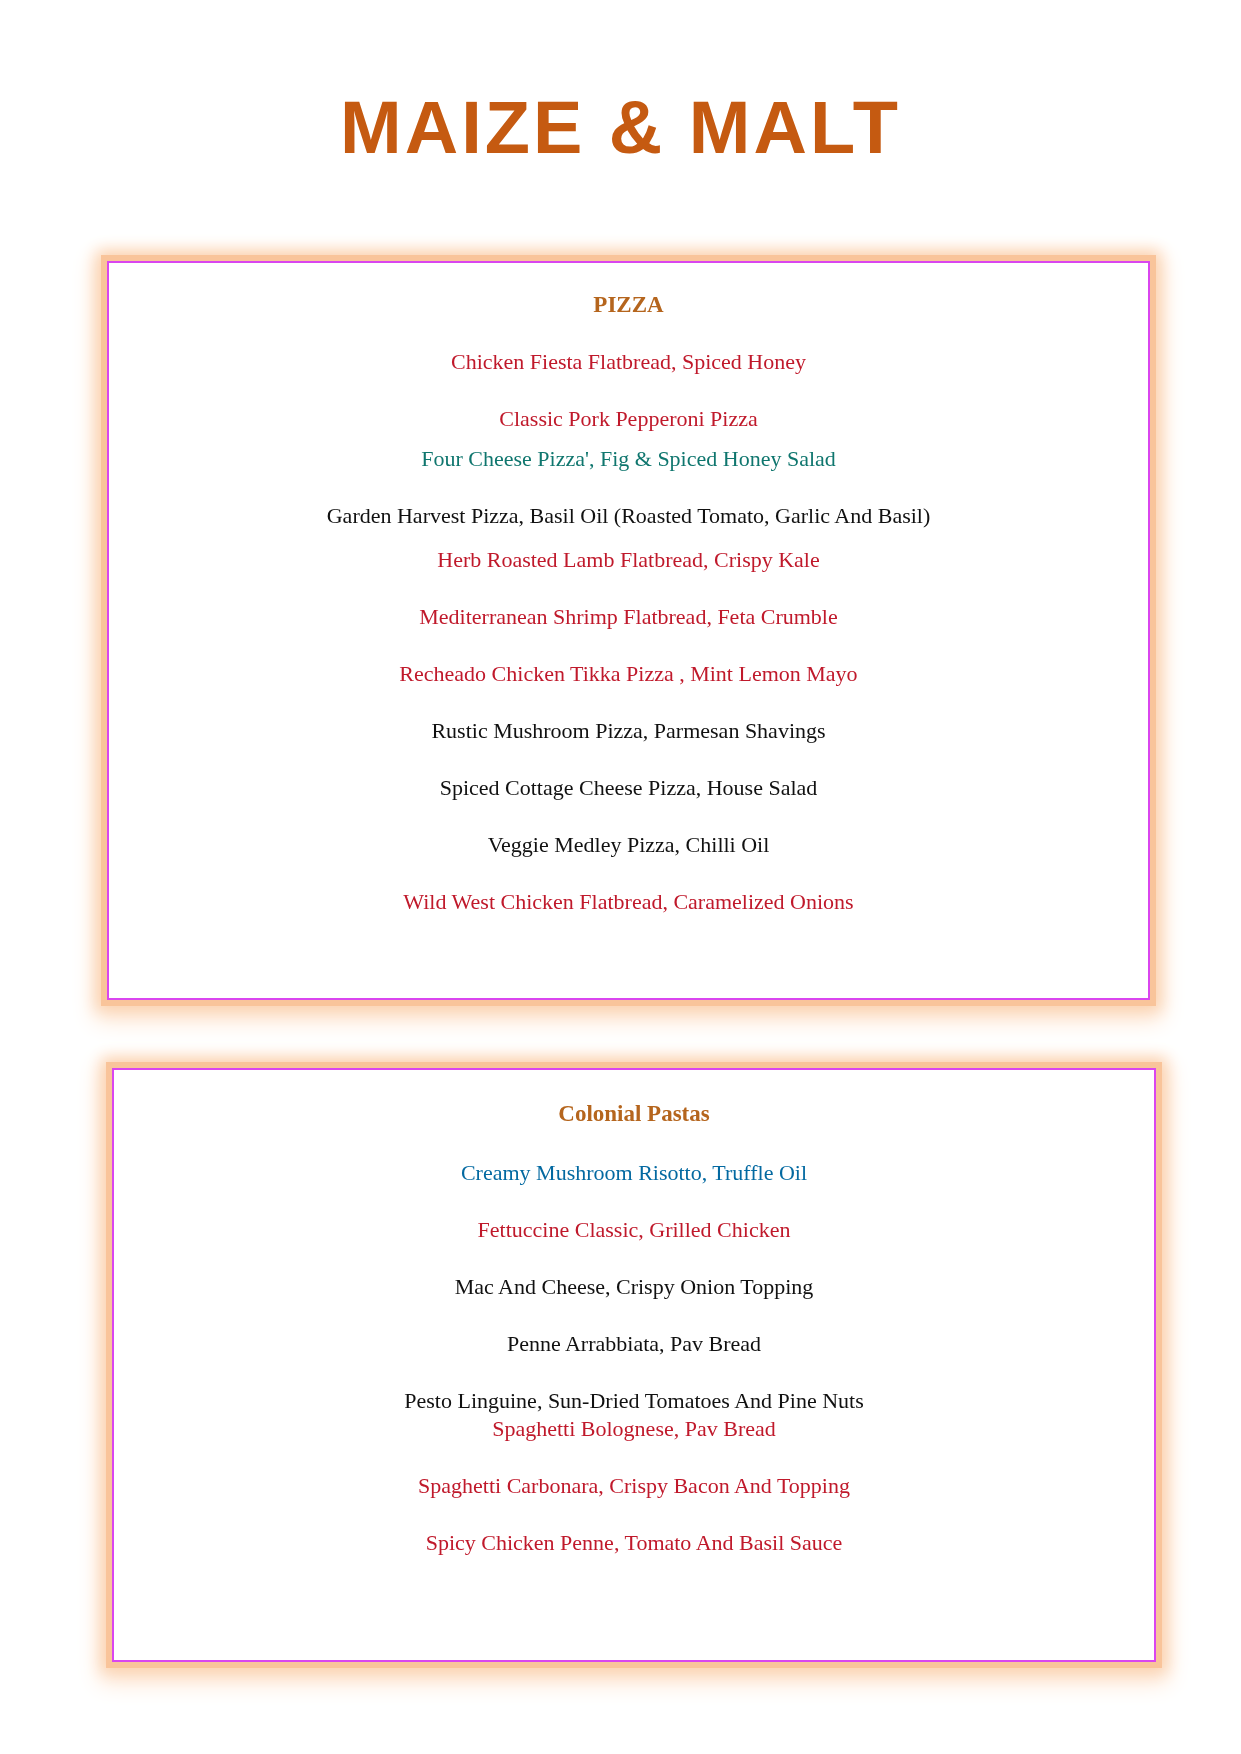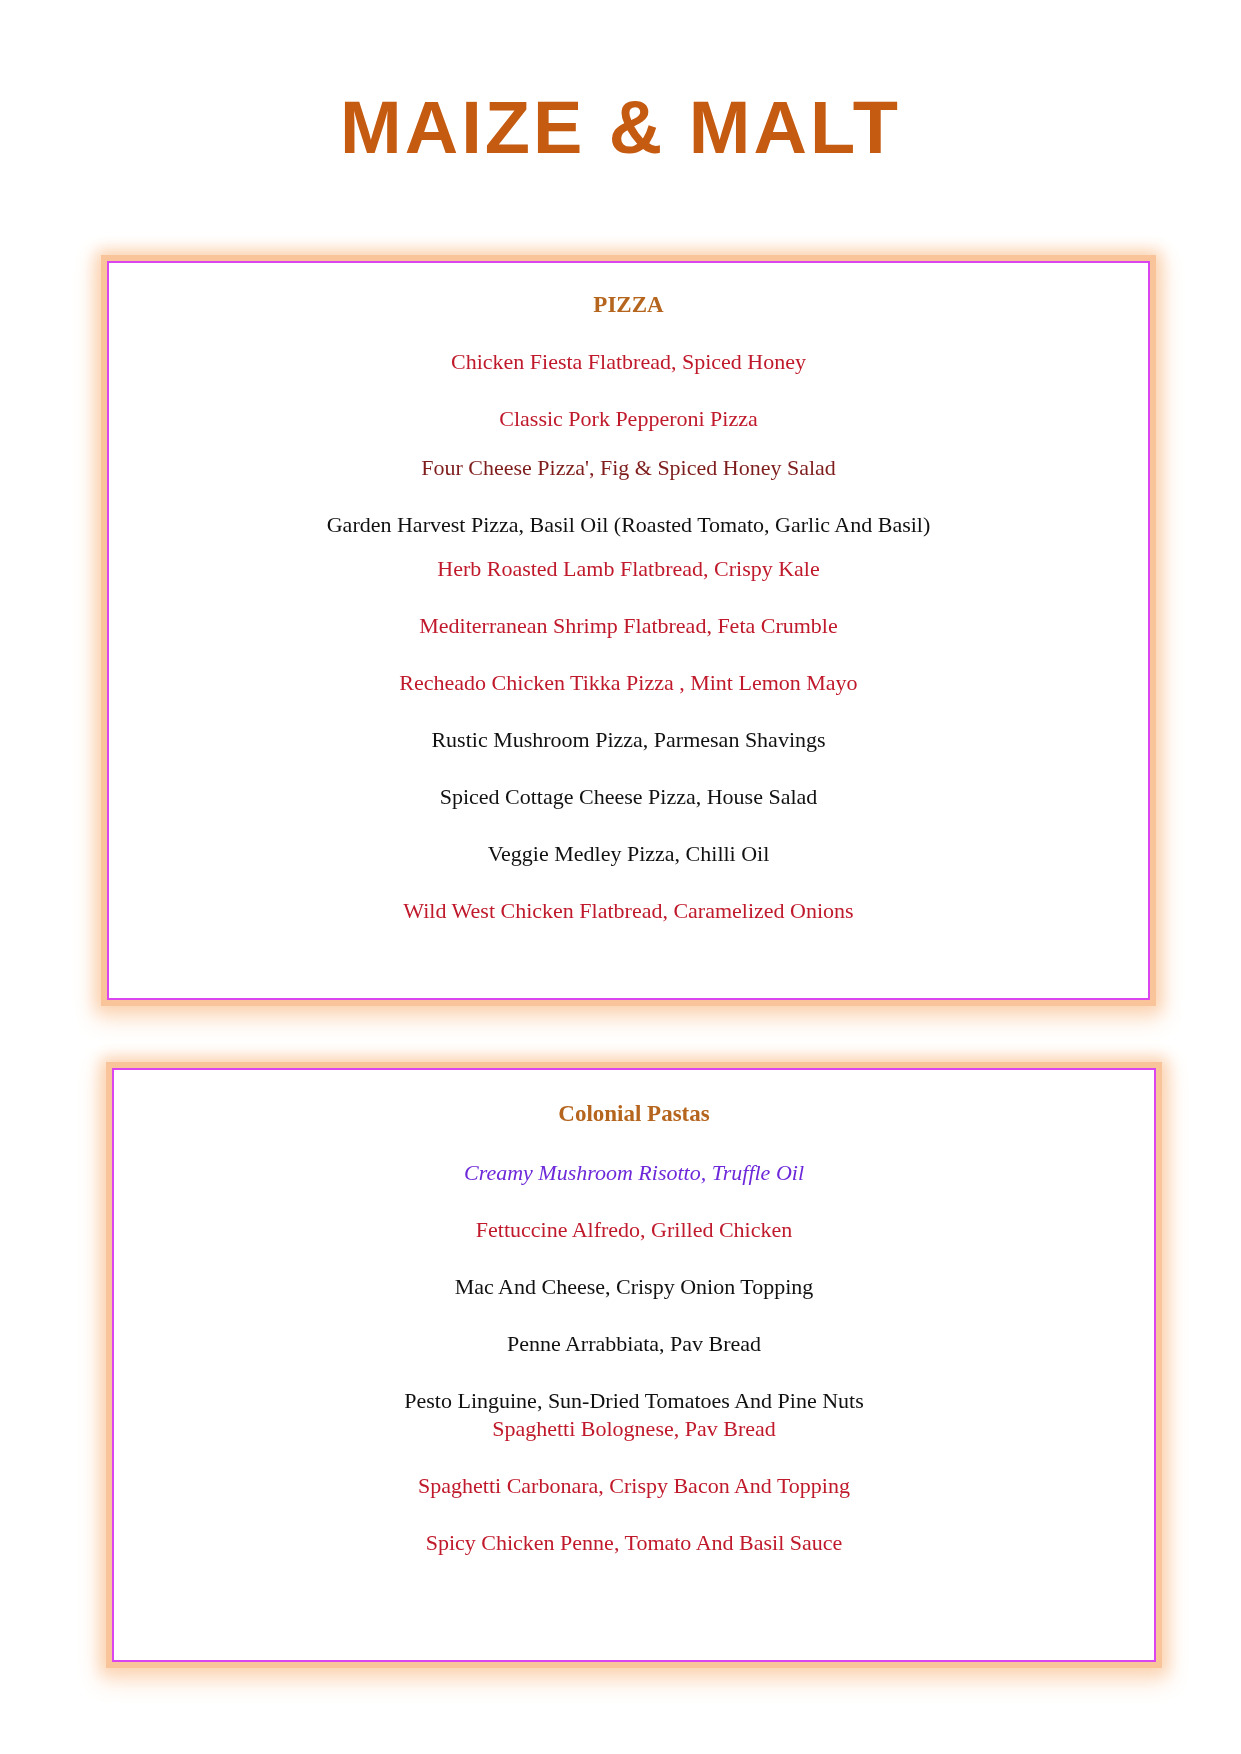--- a/index.html
+++ b/index.html
@@ -28,38 +28,38 @@
 <body>
 
 <div class="title" style="color: rgb(197, 90, 17);">MAIZE &amp; MALT</div>
 
 <div class="box" style="left:107px; top:261px; width:1039px; height:735px;">
   <div class="box-inner" style="top:28px;">
     <div class="section-header" style="color: rgb(181, 101, 29);">PIZZA</div>
     <div style="height:29px"></div>
     <div class="item" style="color: rgb(192, 25, 43);">Chicken Fiesta Flatbread, Spiced Honey</div>
     <div class="item" style="margin-top: 29px; color: rgb(192, 25, 43);">Classic Pork Pepperoni Pizza</div>
-    <div class="item" style="margin-top: 21px; color: #7f1d1d;">Four Cheese Pizza', Fig &amp; Spiced Honey Salad</div>
+    <div class="item" style="margin-top: 12px; color: #0f766e;">Four Cheese Pizza', Fig &amp; Spiced Honey Salad</div>
     <div class="item" style="margin-top: 29px; color: rgb(17, 17, 17);">Garden Harvest Pizza, Basil Oil (Roasted Tomato, Garlic And Basil)</div>
     <div class="item" style="margin-top: 16px; color: rgb(192, 25, 43);">Herb Roasted Lamb Flatbread, Crispy Kale</div>
     <div class="item" style="margin-top: 29px; color: rgb(192, 25, 43);">Mediterranean Shrimp Flatbread, Feta Crumble</div>
     <div class="item" style="margin-top: 29px; color: rgb(192, 25, 43);">Recheado Chicken Tikka Pizza , Mint Lemon Mayo</div>
     <div class="item" style="margin-top: 29px; color: rgb(17, 17, 17);">Rustic Mushroom Pizza, Parmesan Shavings</div>
     <div class="item" style="margin-top: 29px; color: rgb(17, 17, 17);">Spiced Cottage Cheese Pizza, House Salad</div>
     <div class="item" style="margin-top: 29px; color: rgb(17, 17, 17);">Veggie Medley Pizza, Chilli Oil</div>
     <div class="item" style="margin-top: 29px; color: rgb(192, 25, 43);">Wild West Chicken Flatbread, Caramelized Onions</div>
   </div>
 </div>
 
 <div class="box" style="left:112px; top:1068px; width:1040px; height:590px;">
   <div class="box-inner" style="top:30px;">
     <div class="section-header" style="color: rgb(181, 101, 29);">Colonial Pastas</div>
     <div style="height:31px"></div>
-    <div class="item" style="color: #6d28d9; font-style: italic;">Creamy Mushroom Risotto, Truffle Oil</div>
-    <div class="item" style="margin-top: 29px; color: rgb(192, 25, 43);">Fettuccine Alfredo, Grilled Chicken</div>
+    <div class="item" style="color: #0369a1;">Creamy Mushroom Risotto, Truffle Oil</div>
+    <div class="item" style="margin-top: 29px; color: rgb(192, 25, 43);">Fettuccine Classic, Grilled Chicken</div>
     <div class="item" style="margin-top: 29px; color: rgb(17, 17, 17);">Mac And Cheese, Crispy Onion Topping</div>
     <div class="item" style="margin-top: 29px; color: rgb(17, 17, 17);">Penne Arrabbiata, Pav Bread</div>
     <div class="item" style="margin-top: 29px; color: rgb(17, 17, 17);">Pesto Linguine, Sun-Dried Tomatoes And Pine Nuts</div>
     <div class="item" style="color: rgb(192, 25, 43);">Spaghetti Bolognese, Pav Bread</div>
     <div class="item" style="margin-top: 29px; color: rgb(192, 25, 43);">Spaghetti Carbonara, Crispy Bacon And Topping</div>
     <div class="item" style="margin-top: 29px; color: rgb(192, 25, 43);">Spicy Chicken Penne, Tomato And Basil Sauce</div>
   </div>
 </div>
 
 </body></html>

